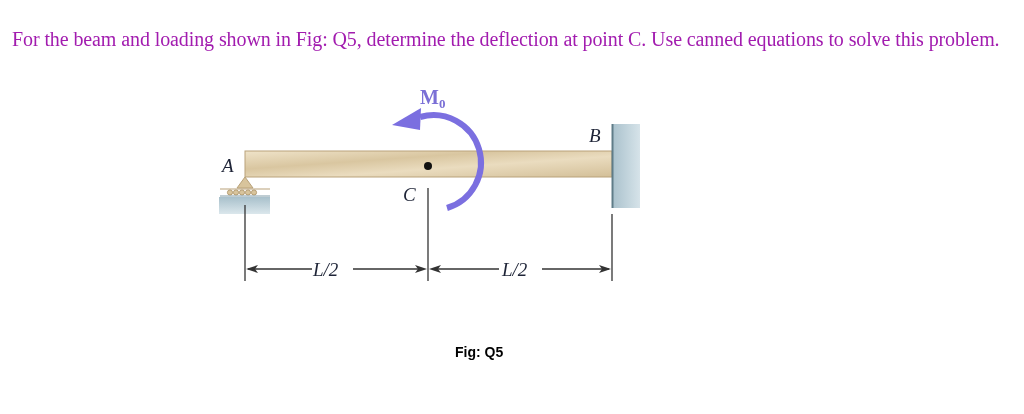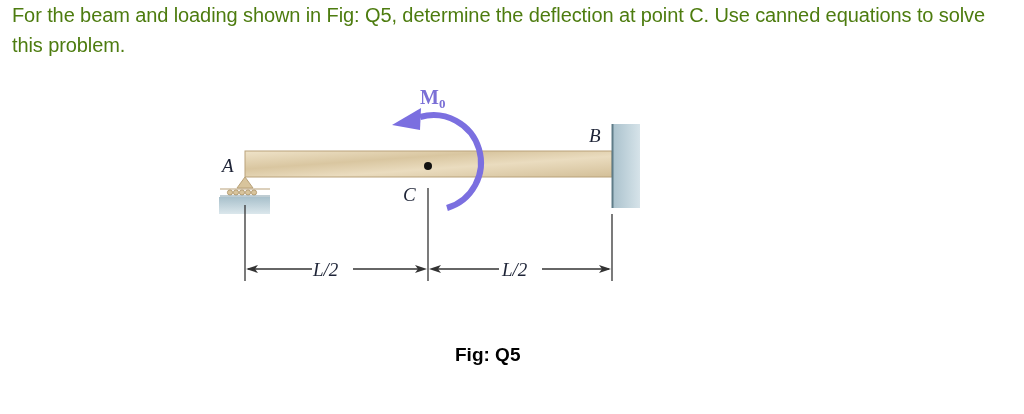--- a/index.html
+++ b/index.html
@@ -1,27 +1,27 @@
 <!DOCTYPE html>
 <html><head>
   <meta charset="utf-8">
   <style>
     html, body { margin: 0; padding: 0; background: #ffffff; }
     body { width: 1024px; height: 414px; position: relative; overflow: hidden; }
     .question {
-      position: absolute; left: 12px; top: 0; width: 1000px;
-      font-family: Liberation Sans, sans-serif; font-size: 20px; line-height: 30px;
-      color: #4d7c0f; letter-spacing: -0.1px;
+      position: absolute; left: 12px; top: 24px; width: 1000px;
+      font-family: Liberation Serif, serif; font-size: 20px; line-height: 30px;
+      color: #a21caf; letter-spacing: -0.1px;
     }
     .fig { position: absolute; left: 0; top: 0; width: 1024px; height: 414px; }
     .serif-label { font-family: "Liberation Serif", "DejaVu Serif", serif; font-style: italic; fill: #1e2437; }
     .moment-label { font-family: "Liberation Serif", "DejaVu Serif", serif; font-weight: bold; fill: #7a6fd6; }
     .caption {
       position: absolute; left: 455px; top: 344px;
-      font-family: "Liberation Sans", sans-serif; font-weight: bold; font-size: 19px; color: #000;
+      font-family: "Liberation Sans", sans-serif; font-weight: bold; font-size: 14px; color: #000;
     }
   </style>
 </head>
 <body>
 
 <div class="question">For the beam and loading shown in Fig: Q5, determine the deflection at point C.  Use canned equations to solve this problem.</div>
 
 <svg class="fig" viewBox="0 0 1024 414" xmlns="http://www.w3.org/2000/svg">
   <defs>
     <linearGradient id="beamGrad" x1="0" y1="0" x2="1" y2="1">

